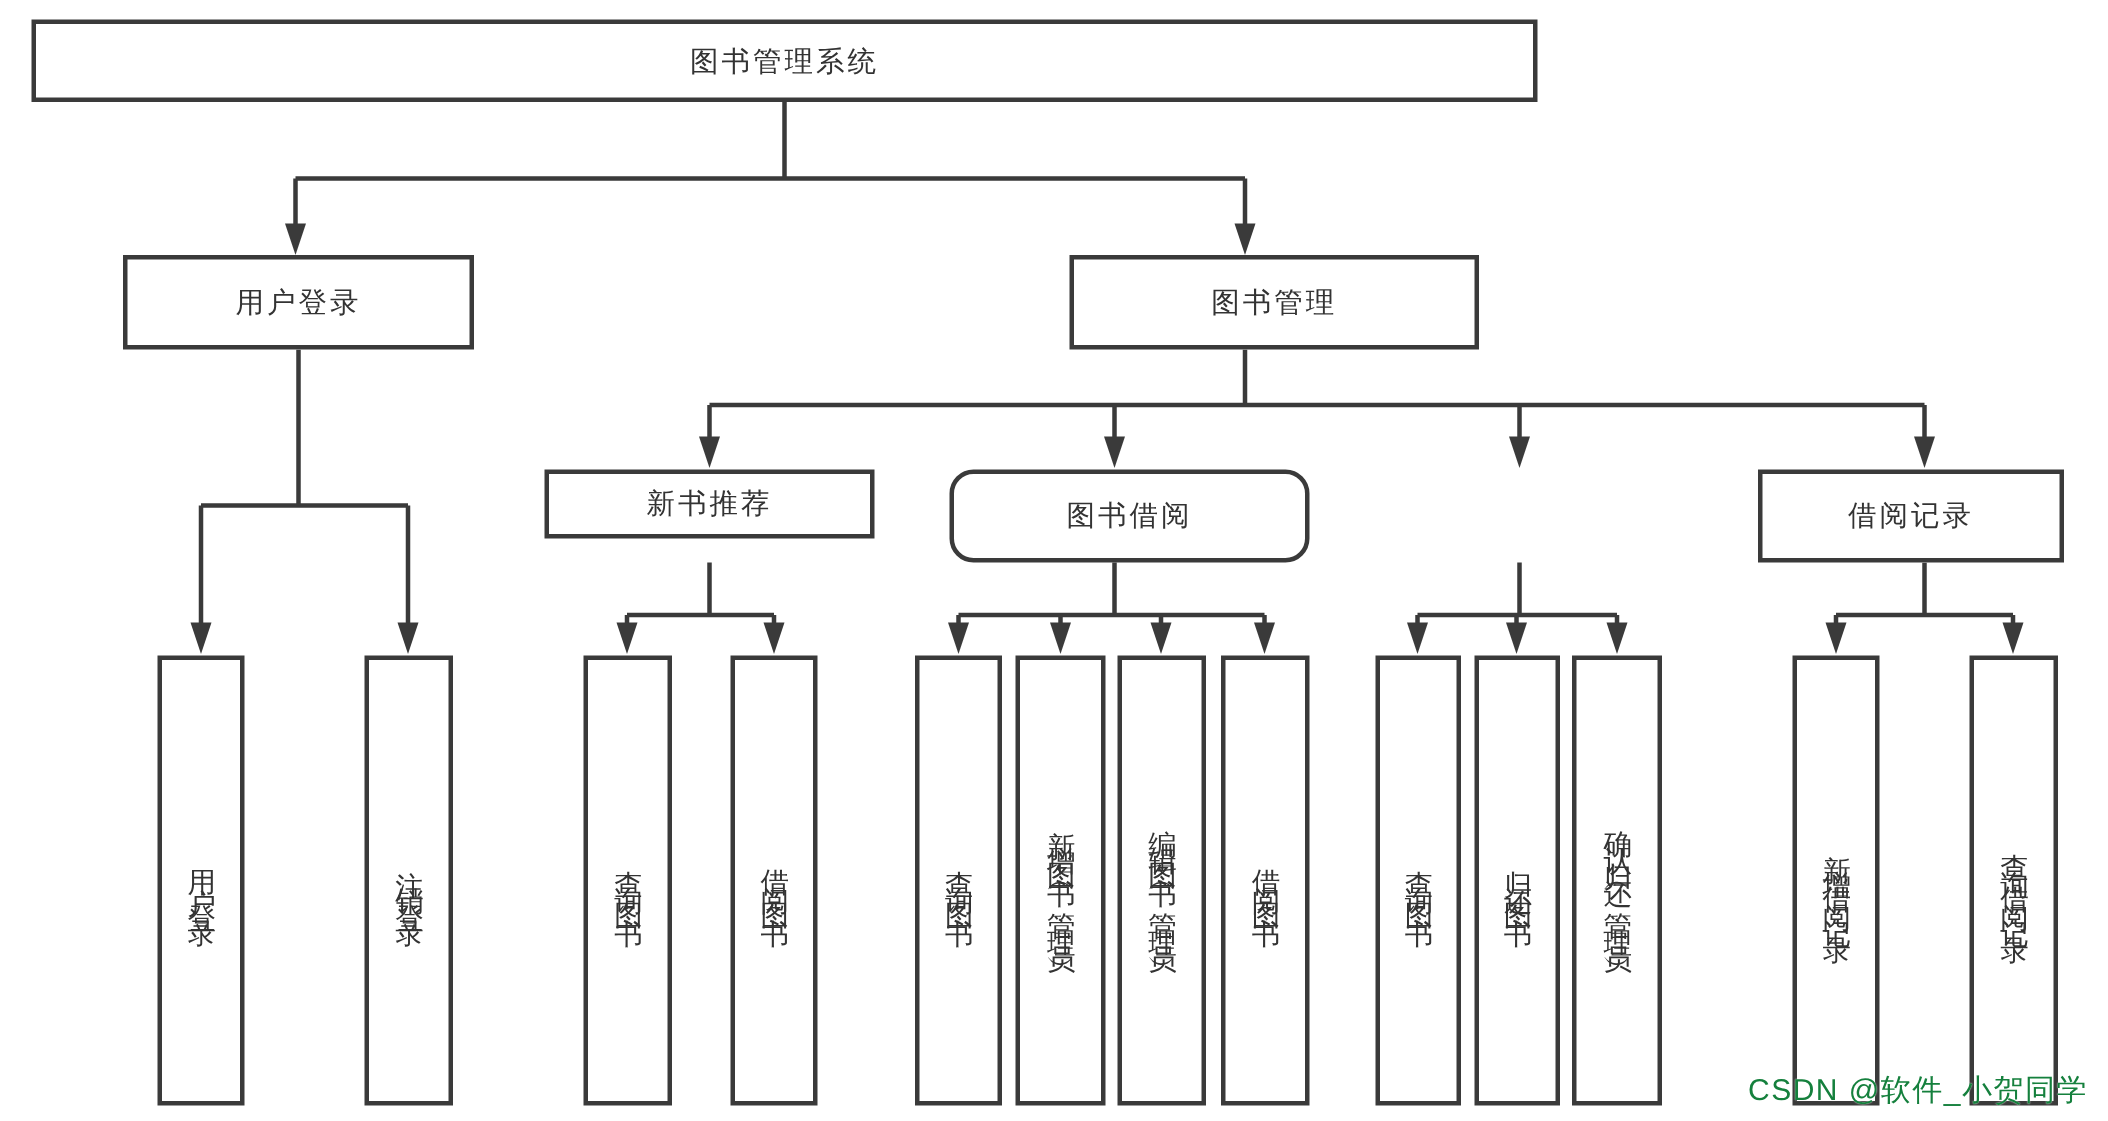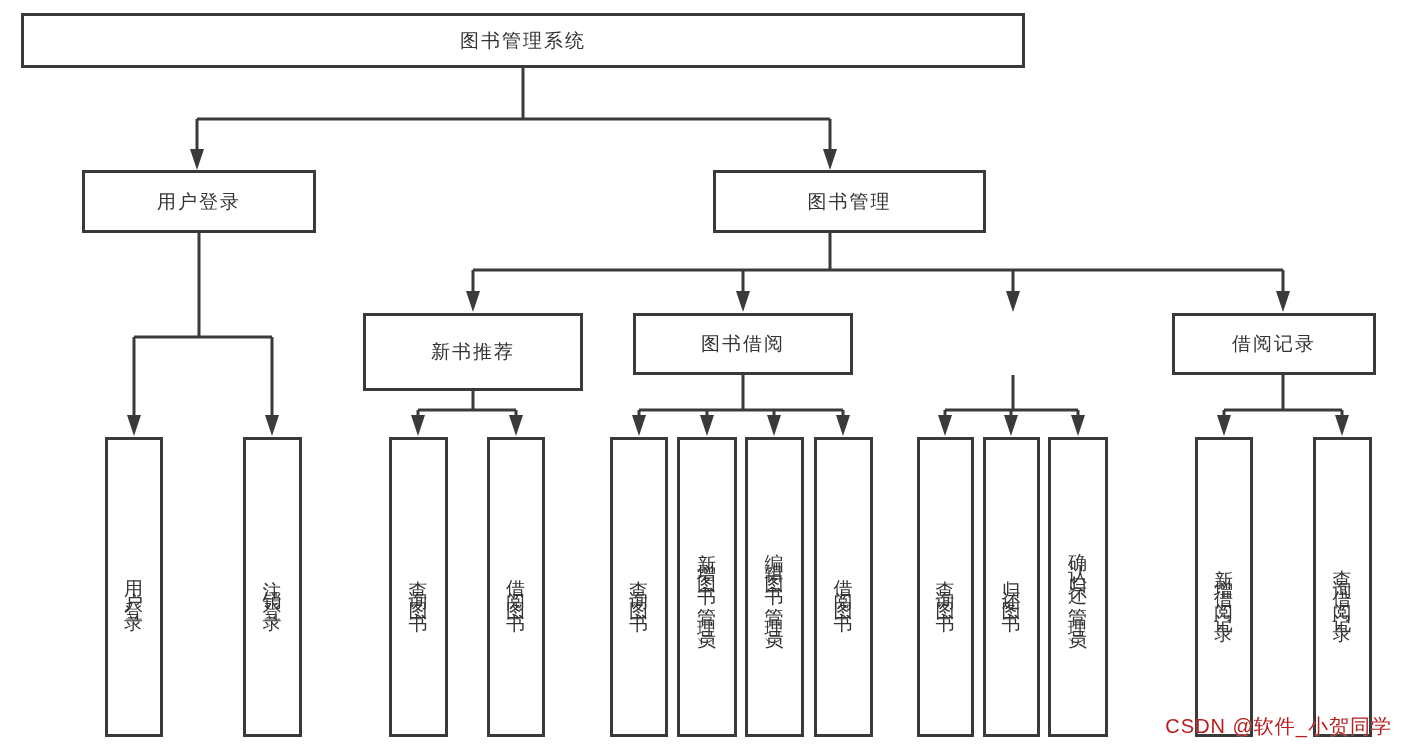--- a/index.html
+++ b/index.html
@@ -38,21 +38,21 @@
     letter-spacing: 11px;
     white-space: normal;
     line-height: 1;
   }
   .watermark {
     position: absolute;
     top: 713px;
     right: 13px;
     font-size: 20px;
     letter-spacing: 1px;
-    color: #b91c1c;
+    color: #15803d;
     text-shadow: 0 0 1px #ffffff;
   }
 </style>
 </head>
 <body>
 
 <div class="canvas">
 
   <svg class="connectors" viewBox="0 0 1405 747" xmlns="http://www.w3.org/2000/svg">
     <g stroke="#3a3a3a" stroke-width="3" fill="none">
@@ -85,22 +85,22 @@
       <polygon points="1217,415 1231,415 1224,436"></polygon>
       <polygon points="1335,415 1349,415 1342,436"></polygon>
     </g>
   </svg>
 
   <div class="box" style="left:21px; top:13px; width:1004px; height:55px;">图书管理系统</div>
 
   <div class="box" style="left:82px; top:170px; width:234px; height:63px;">用户登录</div>
   <div class="box" style="left:713px; top:170px; width:273px; height:63px;">图书管理</div>
 
-  <div class="box" style="left:363px; top:313px; width:220px; height:78px;">新书推荐</div>
-  <div class="box" style="left:633px; top:313px; width:220px; height:62px;">图书借阅</div>
+  <div class="box" style="left:363px; top:313px; width:220px; height:46px;">新书推荐</div>
+  <div class="box" style="left:633px; top:313px; width:240px; height:62px;border-radius:16px;">图书借阅</div>
   <div class="box" style="left:1172px; top:313px; width:204px; height:62px;">借阅记录</div>
 
   <div class="box leaf" style="left:105px; width:58px;">用户登录</div>
   <div class="box leaf" style="left:243px; width:59px;">注销登录</div>
 
   <div class="box leaf" style="left:389px; width:59px;">查询图书</div>
   <div class="box leaf" style="left:487px; width:58px;">借阅图书</div>
 
   <div class="box leaf" style="left:610px; width:58px;">查询图书</div>
   <div class="box leaf" style="left:677px; width:60px;">新增图书（管理员）</div>

